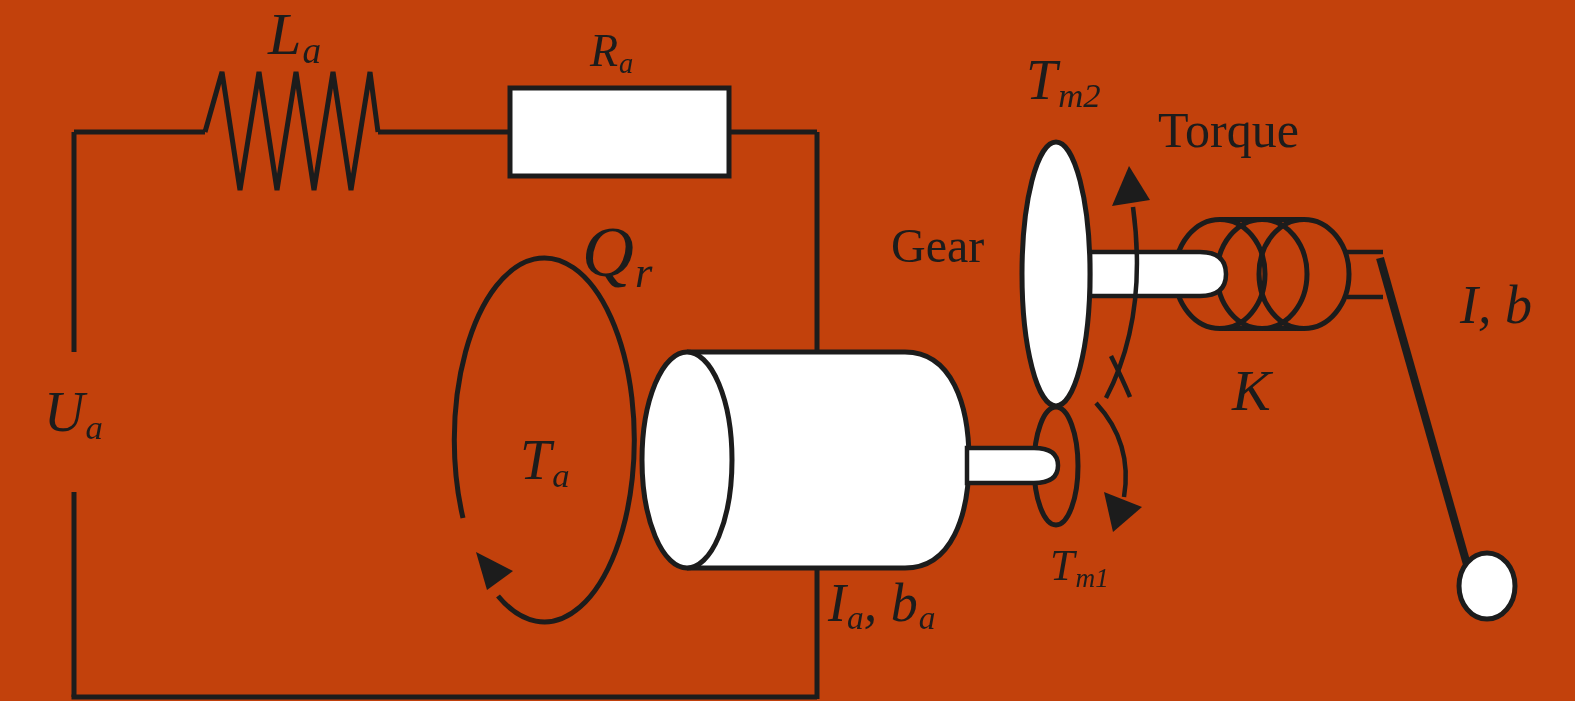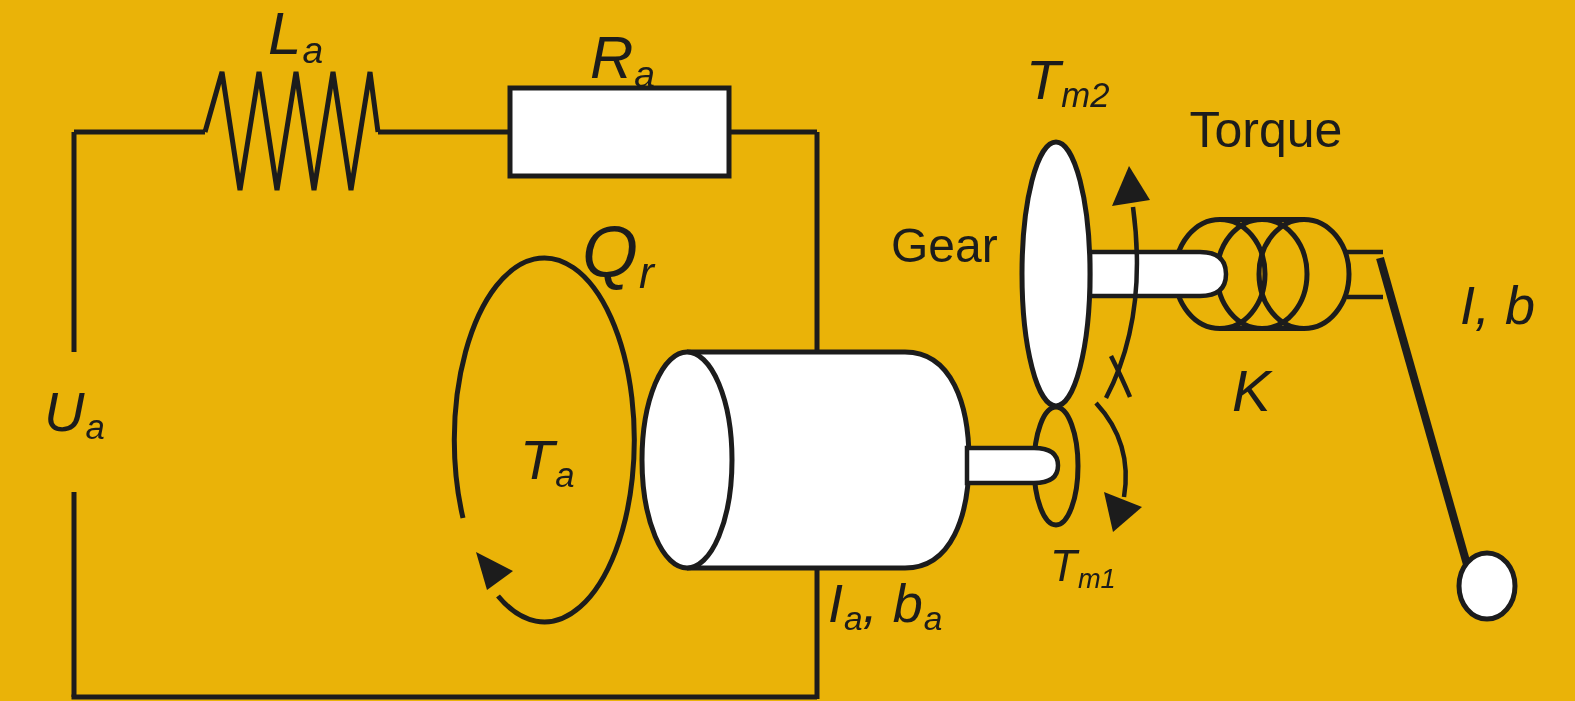--- a/index.html
+++ b/index.html
@@ -1,41 +1,41 @@
 <!DOCTYPE html>
 <html><head>
 <meta charset="utf-8">
 <style>
   html,body{margin:0;padding:0;background:#ffffff;}
   #canvas{
     position:relative;
     width:1575px;height:701px;
-    background:#eab308;
+    background:#c2410c;
     overflow:hidden;
-    font-family:Liberation Sans, sans-serif;
+    font-family:Liberation Serif, serif;
   }
   #drawing{position:absolute;left:0;top:0;}
   .lbl{
     position:absolute;
     color:#1c1c1c;
     line-height:1;
     white-space:nowrap;
   }
   .italic{font-style:italic;}
   .sub{
     font-size:0.62em;
     position:relative;
     top:0.24em;
     margin-left:1px;
     font-style:italic;
   }
   .stroke{stroke:#1c1c1c;fill:none;}
   .fillwhite{fill:#ffffff;}
   .ink{fill:#1c1c1c;}
-  .center{text-align:center;}
+  .center{}
 </style>
 </head>
 <body>
 
 <div id="canvas">
 
   <svg id="drawing" width="1575" height="701" viewBox="0 0 1575 701">
 
     <path d="M74,132 V352 M74,492 V697" class="stroke" stroke-width="5"></path>
     <path d="M71.5,697 H817" class="stroke" stroke-width="5"></path>
@@ -77,21 +77,21 @@
 
     <path d="M1111,356 Q1122,378 1130,397" class="stroke" stroke-width="4.5"></path>
     <path d="M1096,403 Q1133,443 1124,497" class="stroke" stroke-width="4.5"></path>
     <polygon points="1113,532 1104,492 1142,507" class="ink"></polygon>
   </svg>
 
   <div class="lbl italic" style="left:268px;top:4px;font-size:60px">
     <span>L</span><span class="sub">a</span>
   </div>
 
-  <div class="lbl italic" style="left:590px;top:28px;font-size:60px">
+  <div class="lbl italic" style="left:590px;top:28px;font-size:46px">
     <span>R</span><span class="sub">a</span>
   </div>
 
   <div class="lbl italic" style="left:44px;top:384px;font-size:56px">
     <span>U</span><span class="sub">a</span>
   </div>
 
   <div class="lbl italic" style="left:582px;top:216px;font-size:72px">
     <span>Q</span><span class="sub">r</span>
   </div>

